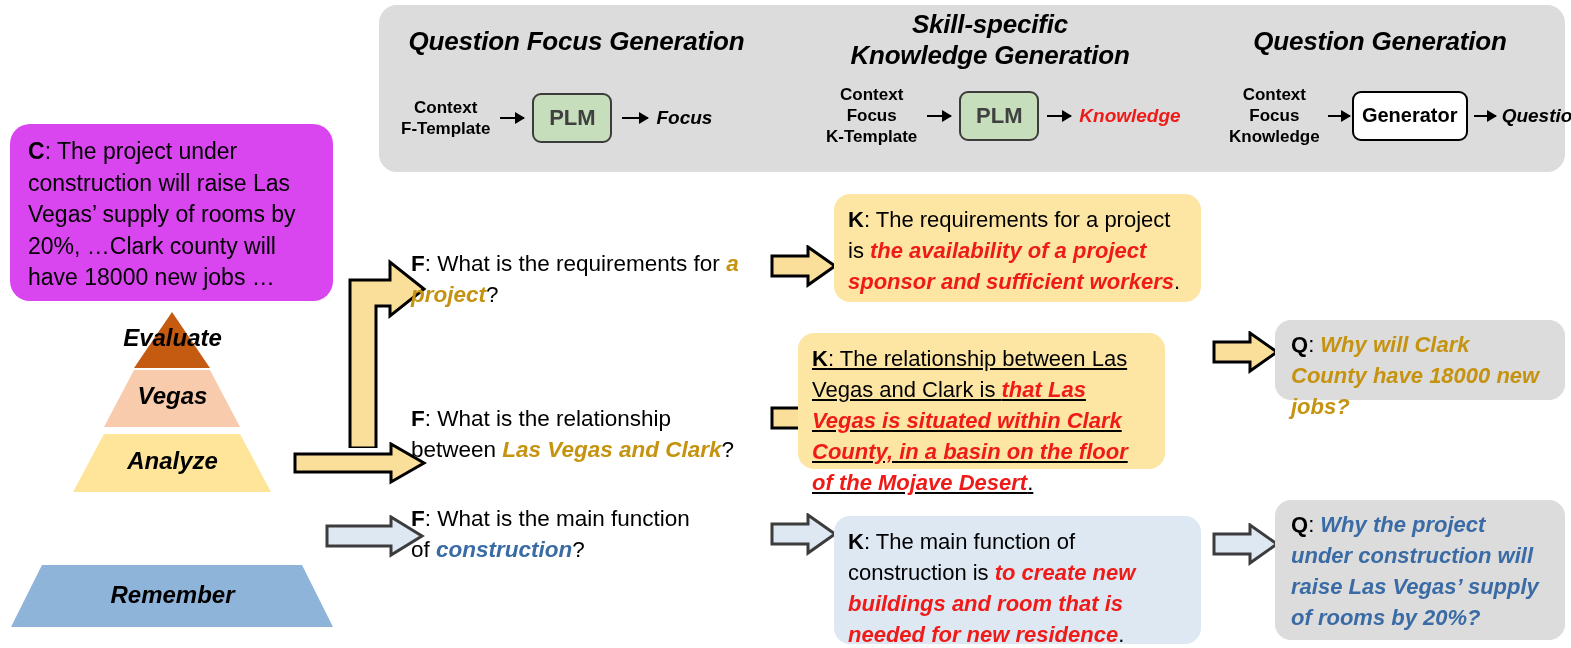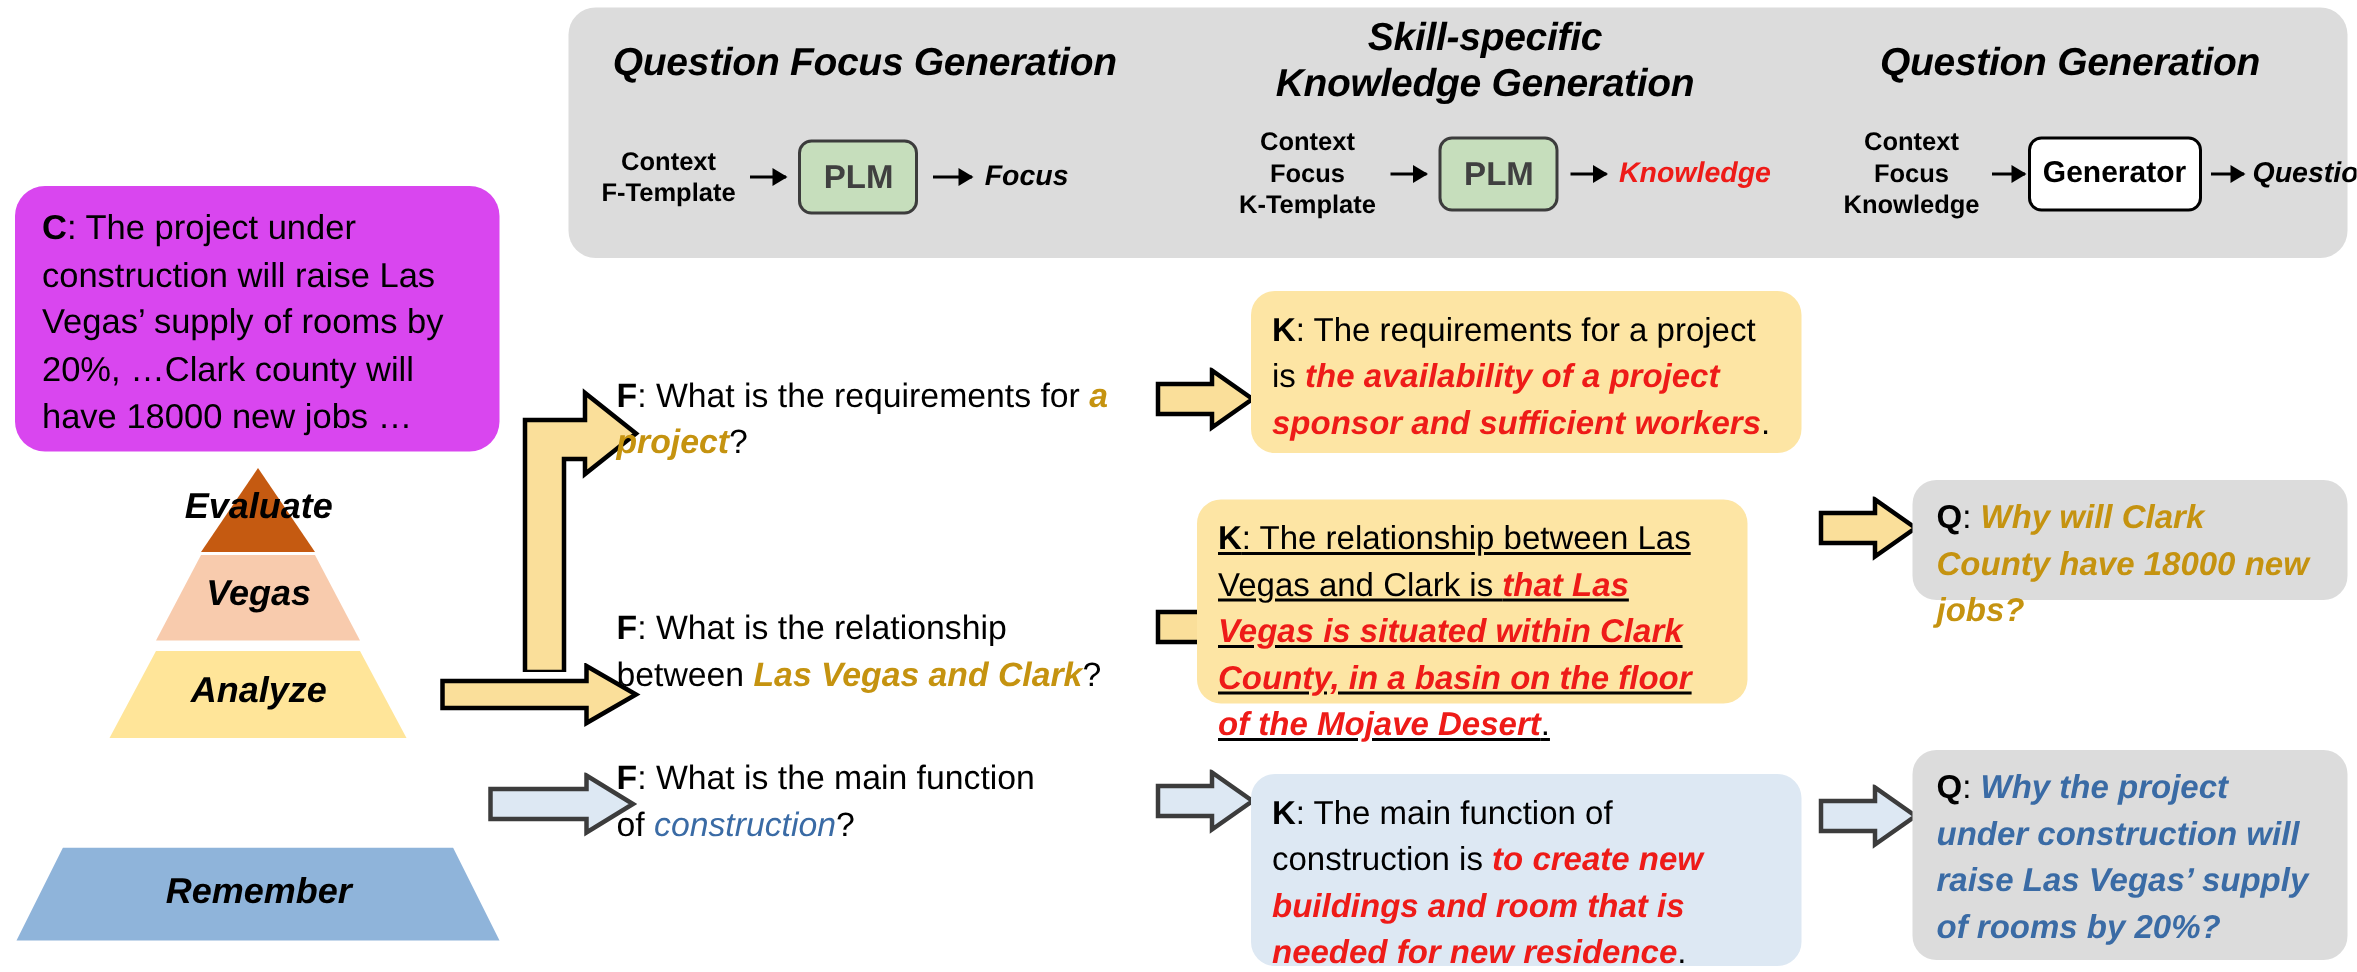--- a/index.html
+++ b/index.html
@@ -60,21 +60,21 @@
     position:absolute;left:0;width:100%;text-align:center;
     font-style:italic;font-weight:bold;font-size:24px;color:#000;
   }
 
   
   .f-text{
     position:absolute;font-size:22.5px;line-height:31px;color:#000;
   }
   .f-text b{font-weight:bold;}
   .hl-gold{color:#c59310;font-weight:bold;font-style:italic;}
-  .hl-blue{color:#3a6ba5;font-weight:normal;font-style:italic;}
+  .hl-blue{color:#3a6ba5;font-weight:bold;font-style:italic;}
 
   .k-box{
     position:absolute;box-sizing:border-box;
     border-radius:16px;padding:10px 14px 8px 14px;
     font-size:22px;line-height:31px;color:#000;
   }
   .k-yellow{background:#fde5a4;}
   .k-blue{background:#dde8f3;}
   .k-box b{font-weight:bold;}
   .hl-red{color:#ee1b18;font-weight:bold;font-style:italic;}

